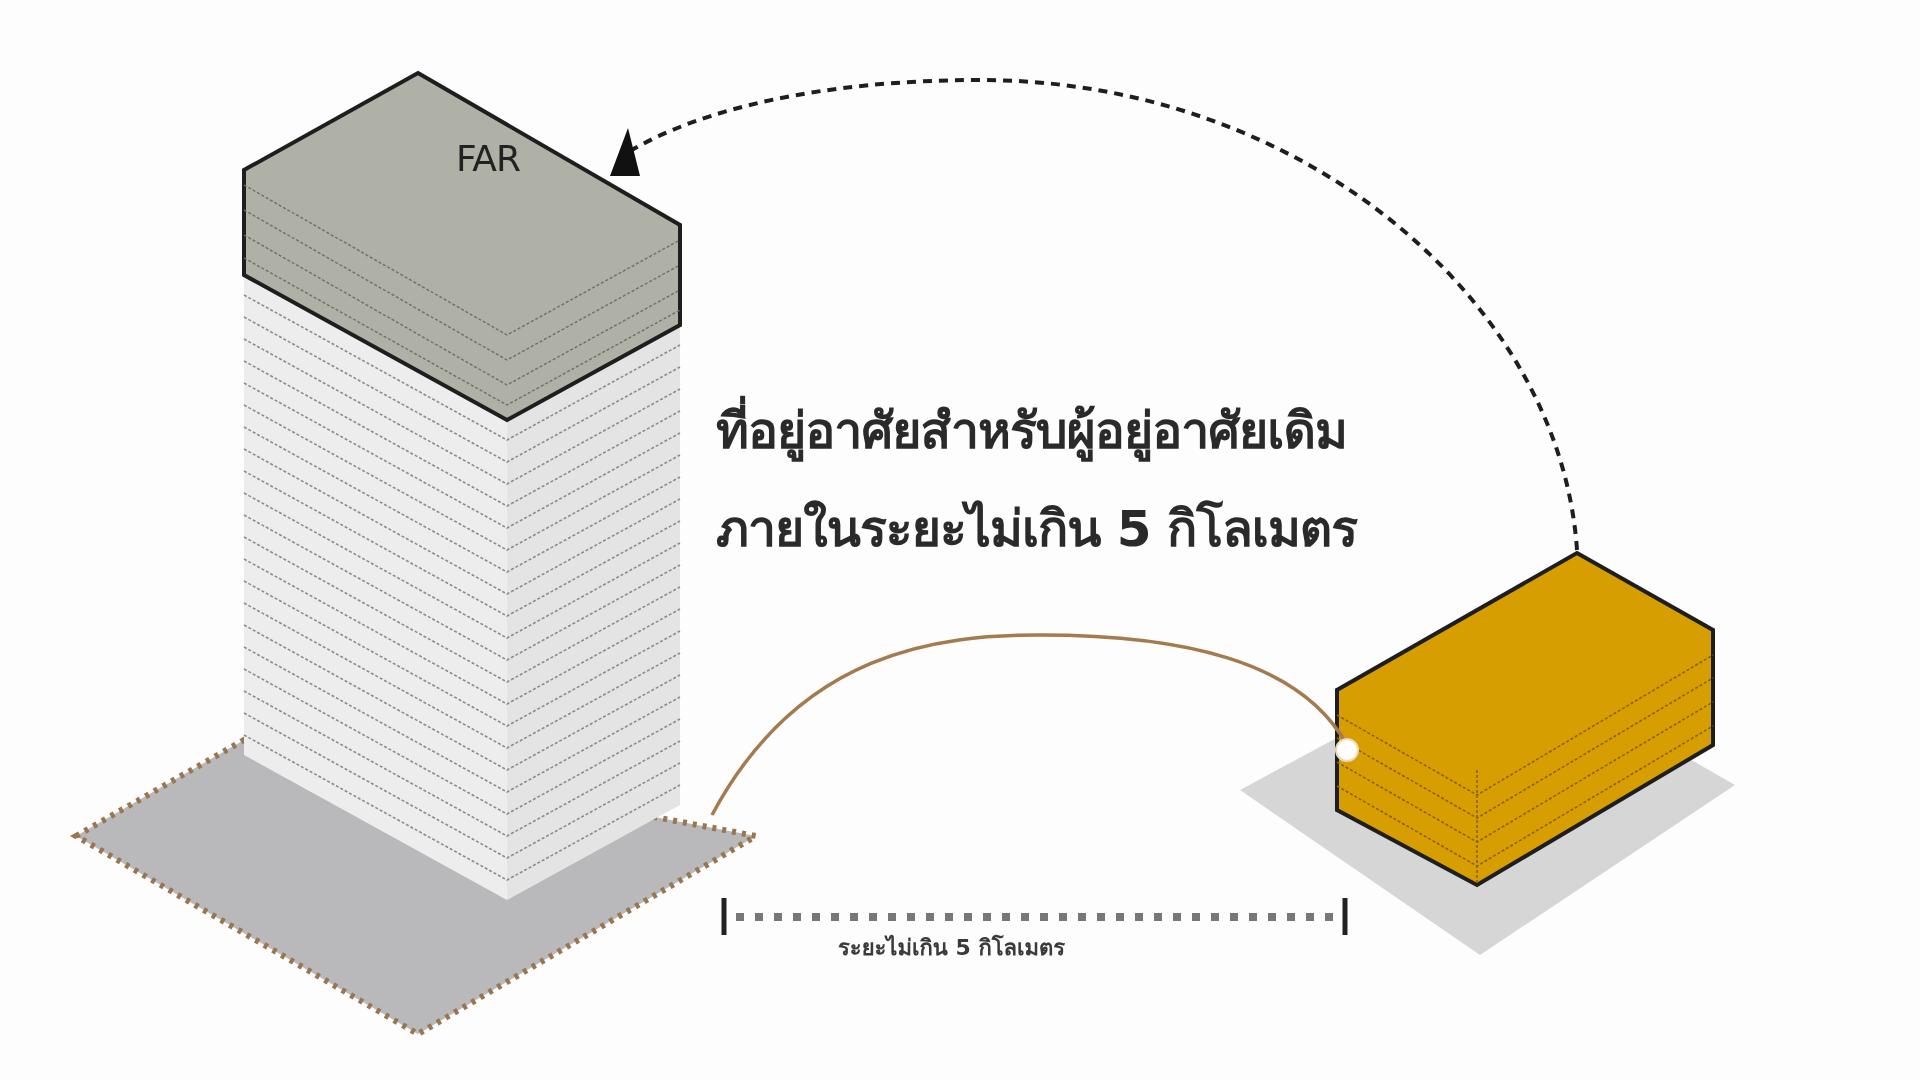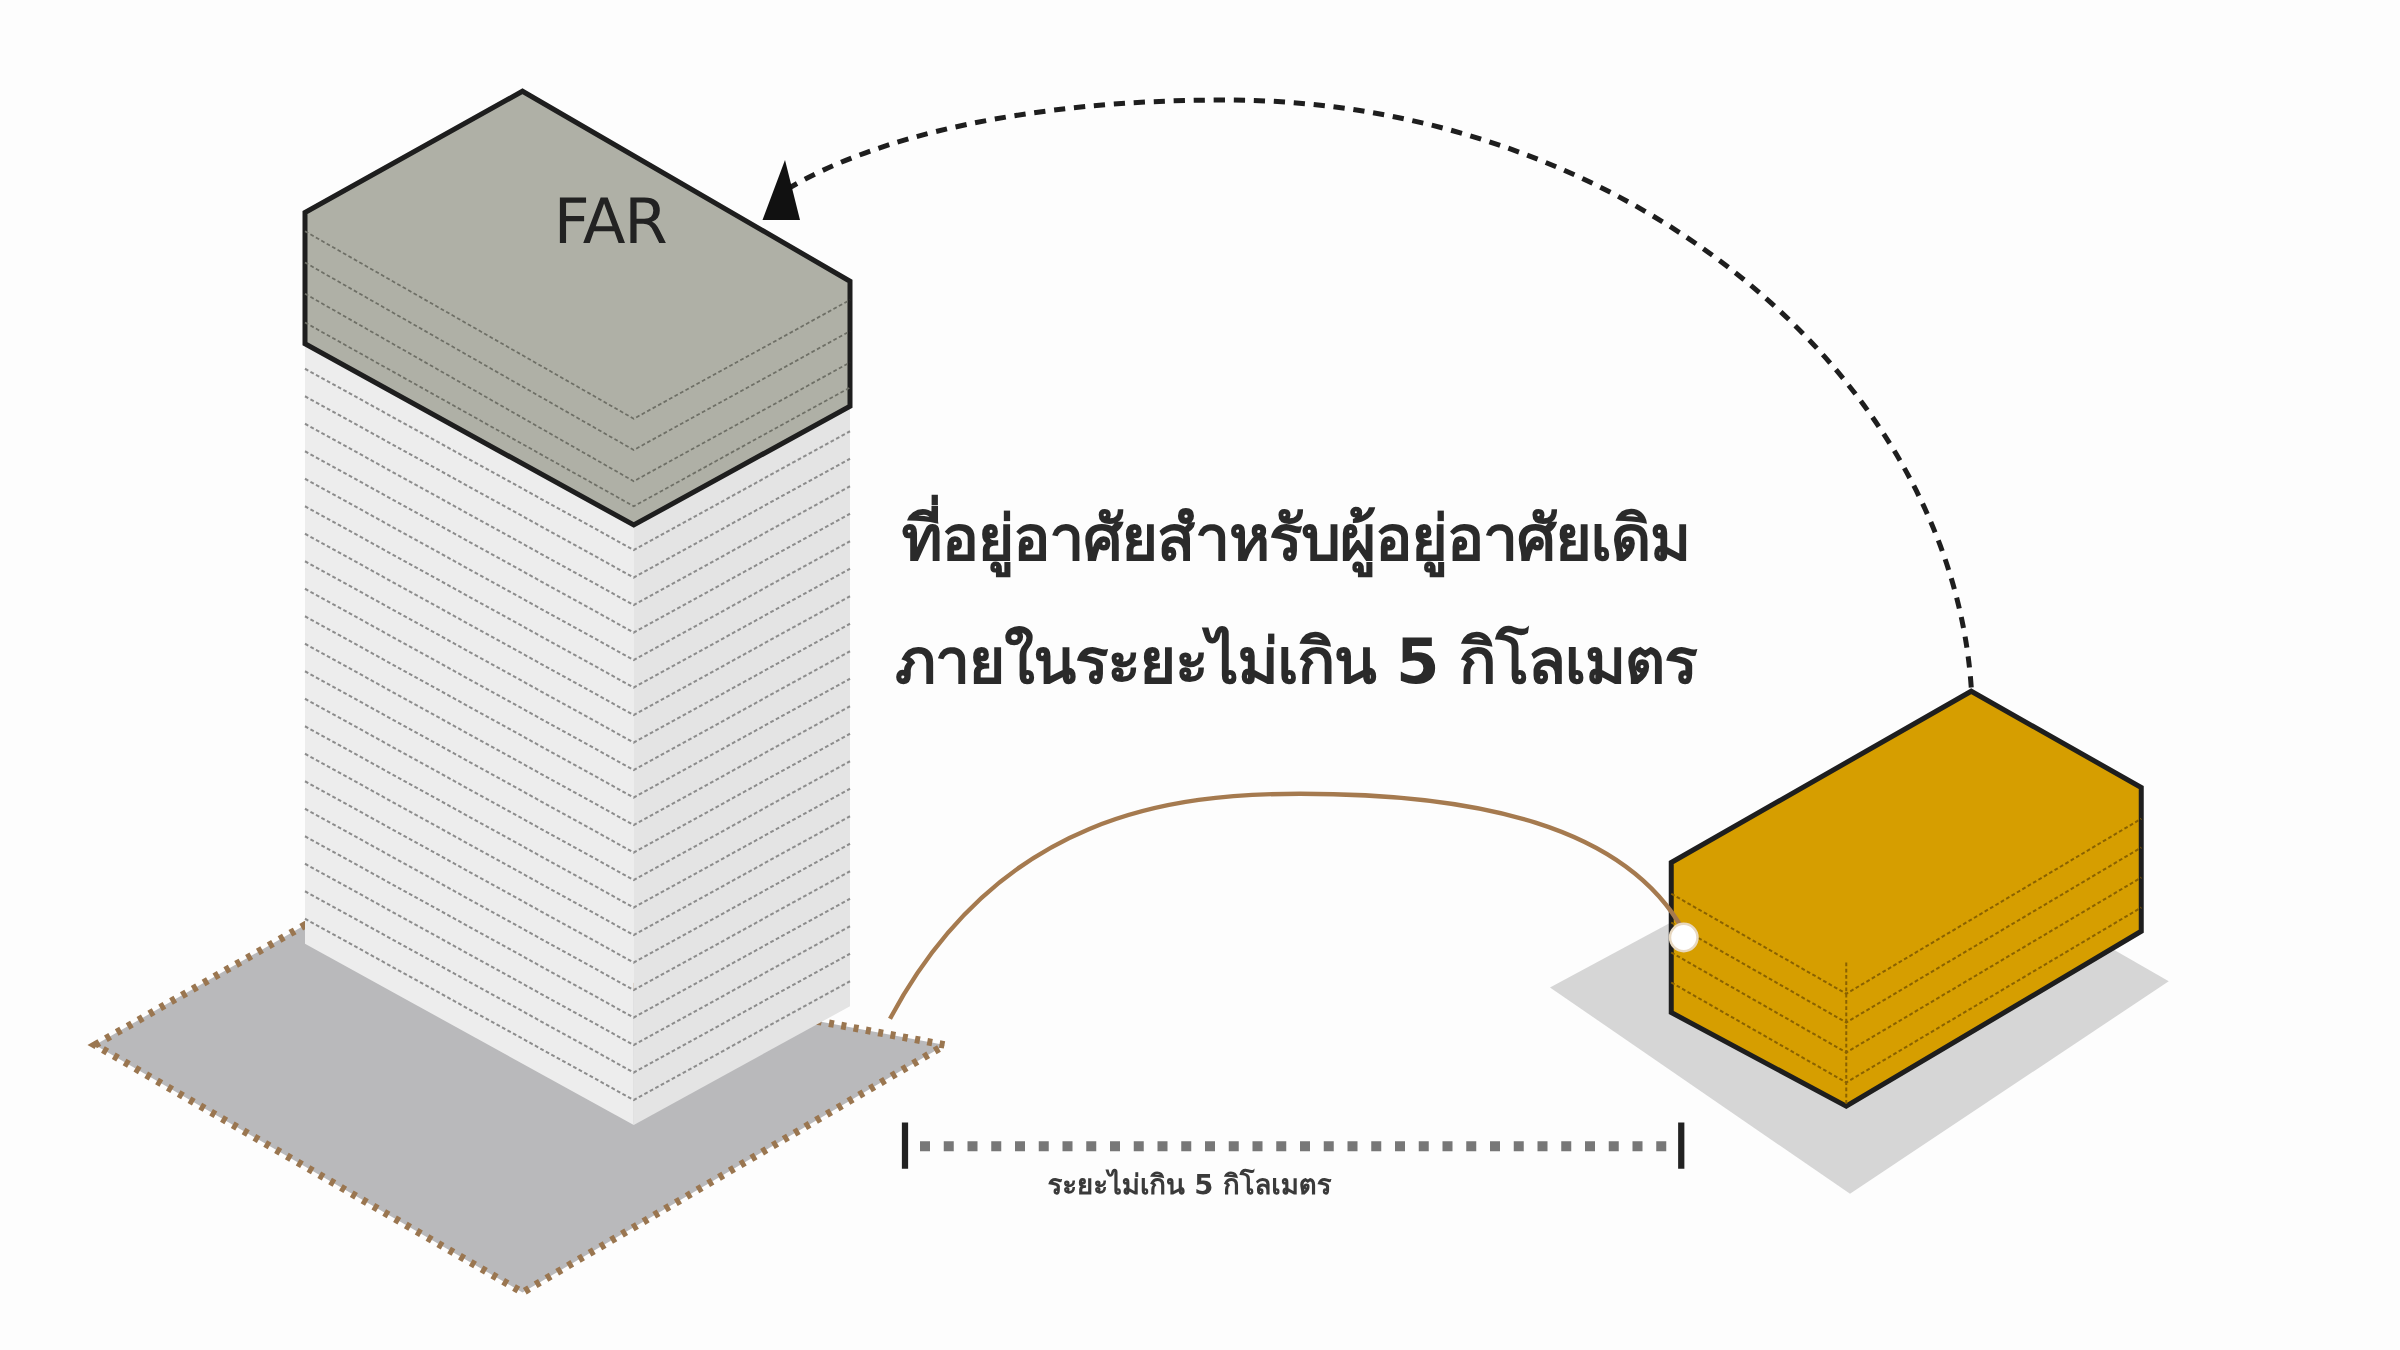--- a/index.html
+++ b/index.html
@@ -1,23 +1,23 @@
 <!DOCTYPE html>
 <html><head>
 <meta charset="utf-8">
 <style>
   html, body { margin: 0; padding: 0; background: #fdfdfd; }
   body { width: 1920px; height: 1080px; overflow: hidden; position: relative;
          font-family: "DejaVu Sans", "Liberation Sans", sans-serif; }
   #diagram { position: absolute; left: 0; top: 0; }
   .caption { position: absolute; color: #2a2a2a; font-weight: bold; white-space: nowrap; }
-  #main-caption { left: 716px; top: 382px; font-size: 50px; line-height: 98px; letter-spacing: -1px; text-align: center; }
+  #main-caption { left: 716px; top: 382px; font-size: 50px; line-height: 98px; letter-spacing: -1px; }
   #dim-caption { left: 838px; top: 930px; font-size: 22px; color: #3a3a3a; }
-  #far-label { position: absolute; left: 388px; top: 148px; width: 200px; text-align: center;
-               font-size: 50px; line-height: 58px; color: #222; letter-spacing: -1px; }
+  #far-label { position: absolute; left: 388px; top: 130px; width: 200px; text-align: center;
+               font-size: 36px; line-height: 58px; color: #222; letter-spacing: -1px; }
 </style>
 </head>
 <body>
 
 <svg id="diagram" width="1920" height="1080" viewBox="0 0 1920 1080" xmlns="http://www.w3.org/2000/svg">
 
   <polygon points="76,836 244,740 756,836 418,1034" fill="#B9B9BB" stroke="#9A7650" stroke-width="6" stroke-dasharray="4 6"></polygon>
 
   <g>
     <polygon points="244,275 507,420 507,900 244,755" fill="#EDEDED"></polygon>

